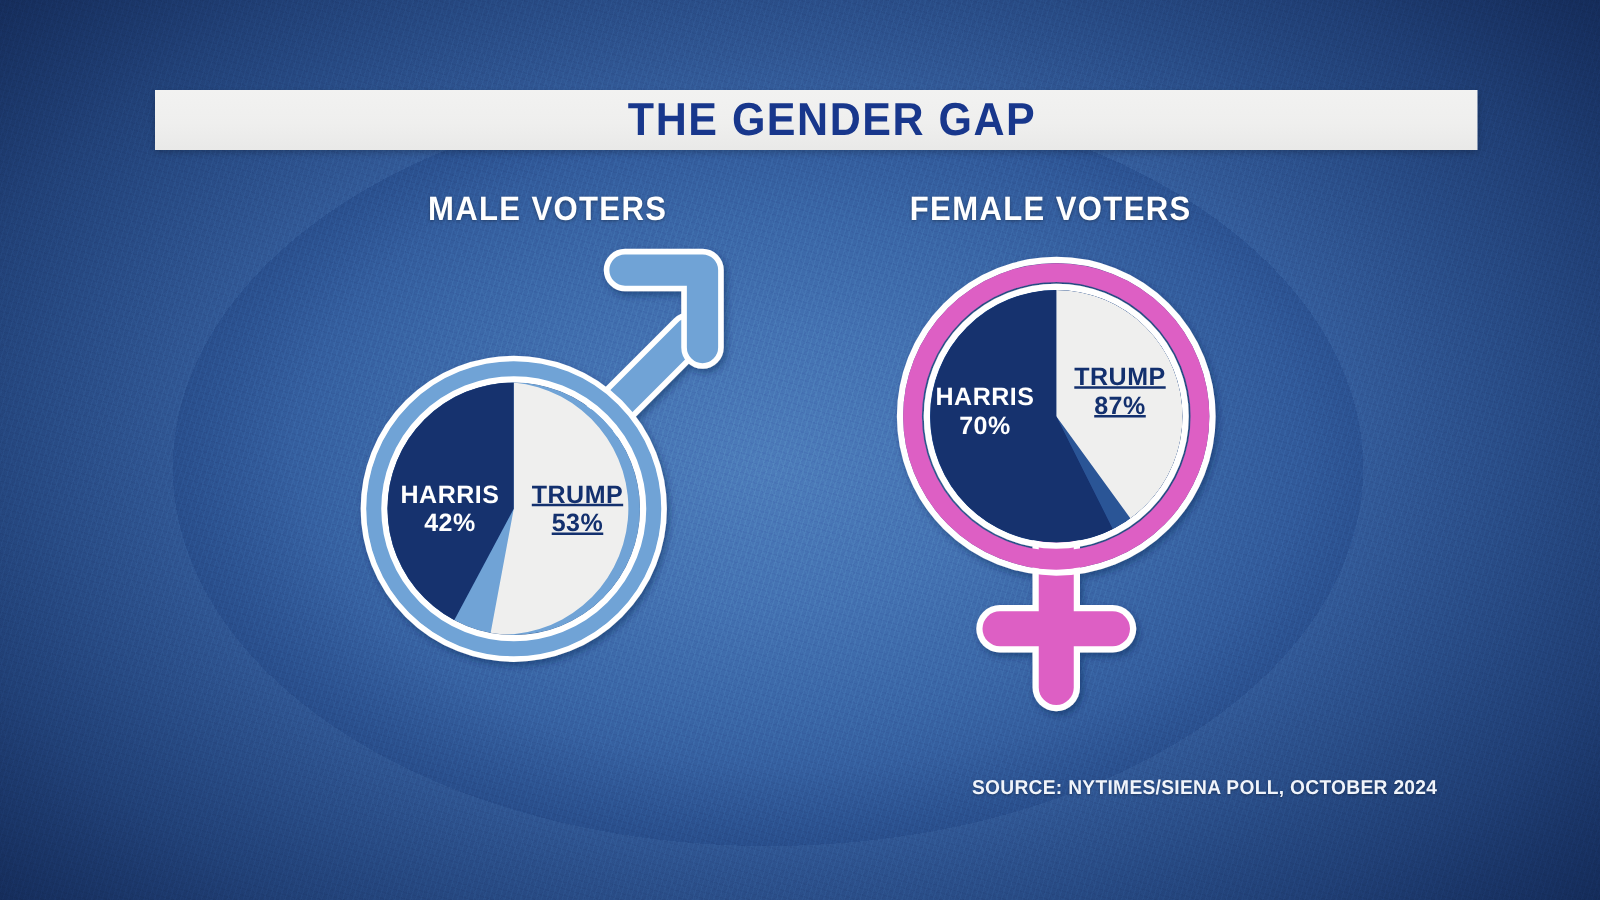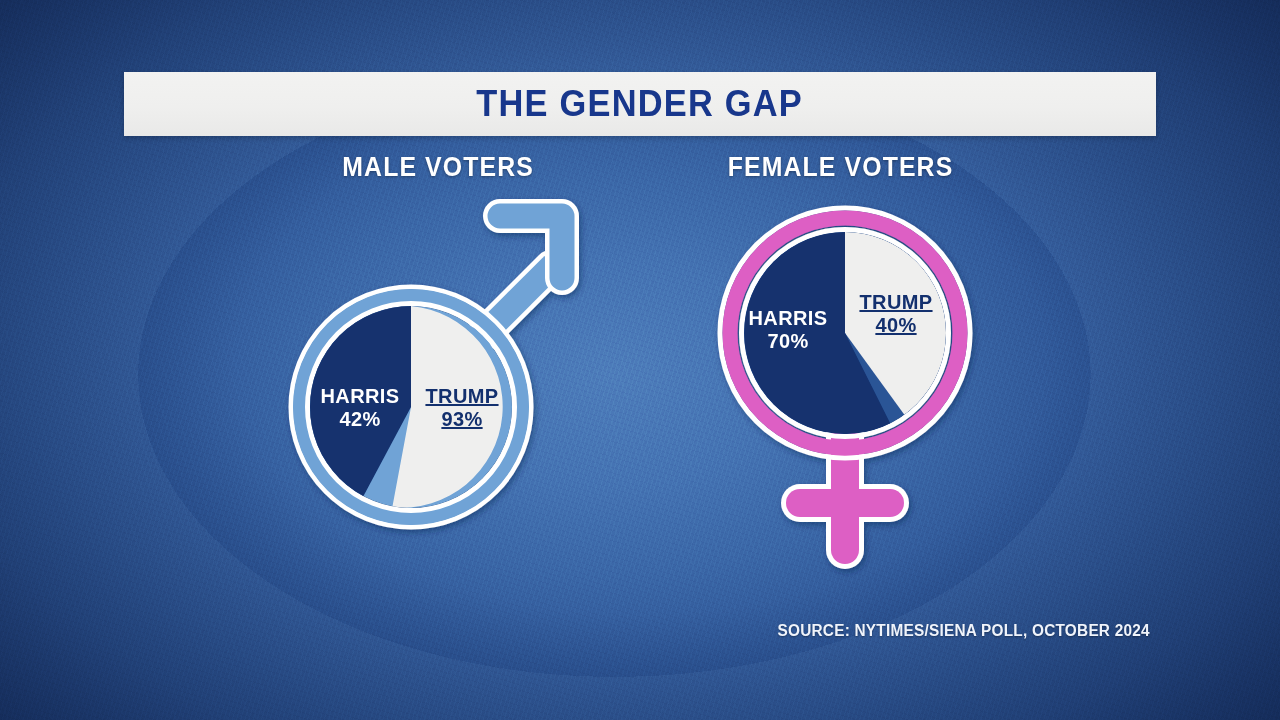--- a/index.html
+++ b/index.html
@@ -54,26 +54,27 @@
       rgba(8,26,62,.30) 78%,
       rgba(6,20,52,.55) 100%);
   }
 
   
   .title-band {
     position: absolute;
     left: 124px;
     top: 72px;
     width: 1032px;
-    height: 64px;
+    height: 48px;
     background: linear-gradient(180deg, #f2f2f1 0%, #efefee 55%, #e9e9e8 100%);
     box-shadow: 0 2px 5px rgba(0,0,0,.22);
     display: flex;
     align-items: center;
     justify-content: center;
+    padding-left: 26px;
   }
   .title-text {
     color: #18378c;
     font-size: 37px;
     font-weight: 700;
     letter-spacing: 1.3px;
     transform: scaleX(.93);
     font-family: "Liberation Sans", "DejaVu Sans", sans-serif;
     white-space: nowrap;
   }
@@ -196,21 +197,21 @@
       </g>
     </svg>
   </div>
 
   <div class="pie-label lbl-dark" id="m-harris">
     <span class="name">HARRIS</span>
     <span class="pct">42%</span>
   </div>
   <div class="pie-label lbl-light" id="m-trump">
     <span class="name">TRUMP</span>
-    <span class="pct">93%</span>
+    <span class="pct">53%</span>
   </div>
 
   <div class="symbol-wrap" id="female-symbol">
     <svg class="sym" width="300" height="380" viewBox="0 0 300 380">
       <defs>
         <clipPath id="femaleInnerClip">
           <circle cx="145" cy="137" r="101"></circle>
         </clipPath>
         <filter id="dropShadowF" x="-30%" y="-30%" width="160%" height="160%">
           <feDropShadow dx="2" dy="3" stdDeviation="3" flood-color="#0b2450" flood-opacity="0.45"></feDropShadow>
@@ -245,18 +246,18 @@
       </g>
     </svg>
   </div>
 
   <div class="pie-label lbl-dark" id="f-harris">
     <span class="name">HARRIS</span>
     <span class="pct">70%</span>
   </div>
   <div class="pie-label lbl-light" id="f-trump">
     <span class="name">TRUMP</span>
-    <span class="pct">40%</span>
+    <span class="pct">87%</span>
   </div>
 
   <div class="source">SOURCE: NYTIMES/SIENA POLL, OCTOBER 2024</div>
 
 </div>
 
 </body></html>

